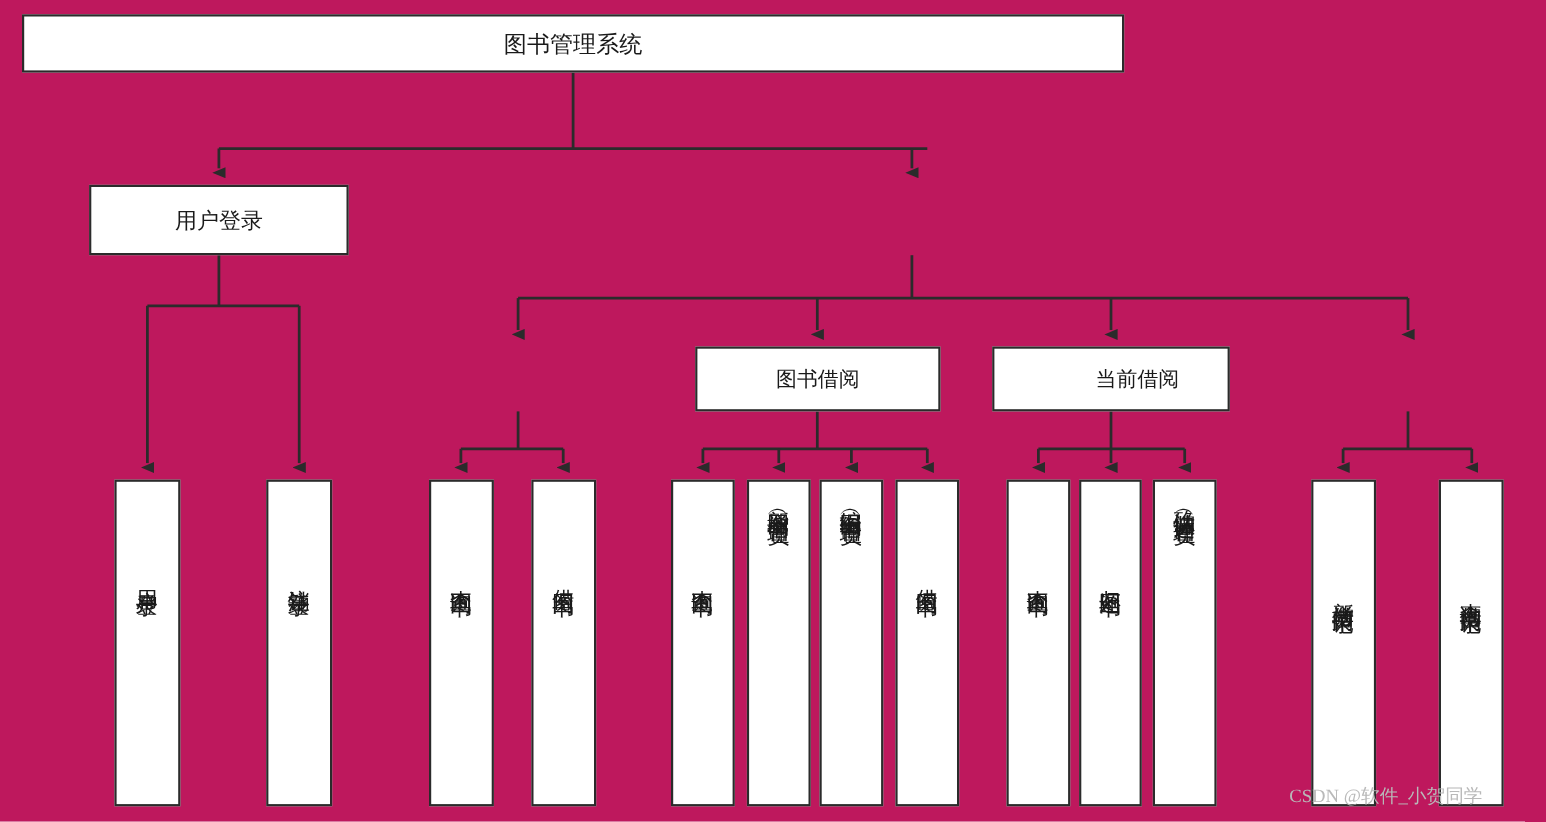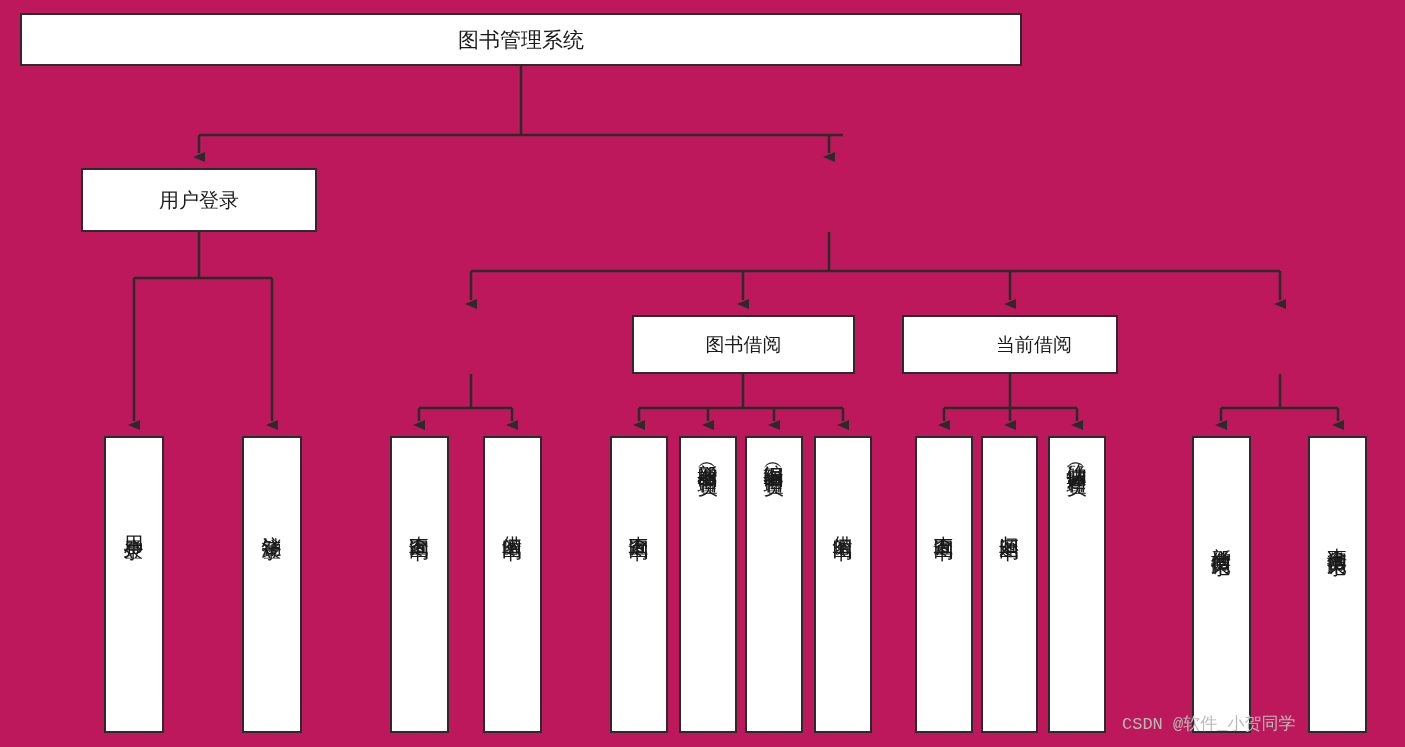--- a/index.html
+++ b/index.html
@@ -63,27 +63,27 @@
     margin-top: 74px;
   }
   .leaf-tall .vtext {
     margin-top: 2px;
   }
   .leaf-short .vtext {
     margin-top: 86px;
   }
   #watermark {
     position: absolute;
-    left: 1122px;
+    left: 1172px;
     top: 712px;
     font-size: 17px;
     color: #b9b9b9;
     z-index: 5;
     white-space: nowrap;
-    font-family: Liberation Mono, monospace;
+    font-family: Liberation Serif, serif;
   }
 </style>
 </head>
 <body>
 
 <div id="canvas">
 
   <svg id="wires" viewBox="0 0 1405 747" width="1405" height="747" xmlns="http://www.w3.org/2000/svg">
     <defs>
       <marker id="arrow" markerWidth="10" markerHeight="12" refX="1" refY="6" orient="auto" markerUnits="userSpaceOnUse">

